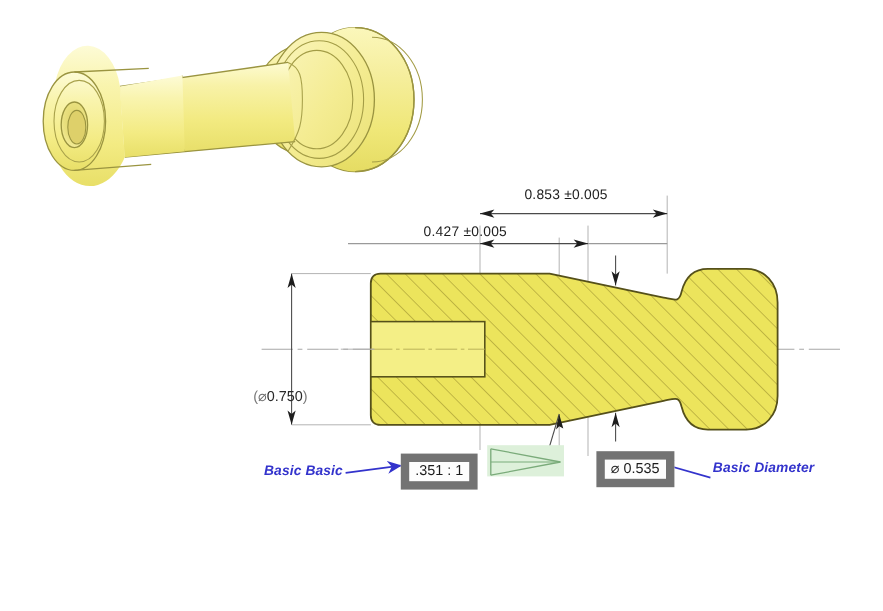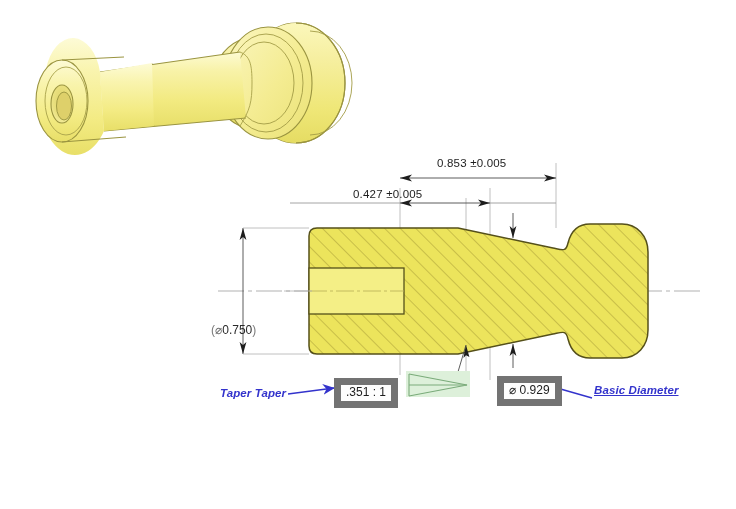--- a/index.html
+++ b/index.html
@@ -250,25 +250,25 @@
   <div class="dim-text" style="left:437px; top:157px;">0.853 ±0.005</div>
 
   <div class="dim-text" style="left:309px; top:188px;padding-left:44px;">0.427 ±0.005</div>
 
   <div class="ref-dim" style="left:211px; top:283px;margin-top:40px;">
     <span class="paren">(</span><span style="color:#6d6d6d;">⌀</span><span>0.750</span><span class="paren">)</span>
   </div>
 
   <div class="boxed-dim" style="left:334px; top:378px;">.351 : 1</div>
 
-  <div class="boxed-dim" style="left:497px; top:376px;">⌀ 0.929</div>
-
-  <div class="callout" style="left:220px; top:387px;">Taper Taper</div>
-
-  <div class="callout" style="left:594px; top:384px;text-decoration:underline;">Basic Diameter</div>
+  <div class="boxed-dim" style="left:497px; top:376px;">⌀ 0.535</div>
+
+  <div class="callout" style="left:220px; top:387px;">Basic Basic</div>
+
+  <div class="callout" style="left:594px; top:384px;">Basic Diameter</div>
 
   <div id="footer">
 
     
 
     
 
     
   </div>
 

